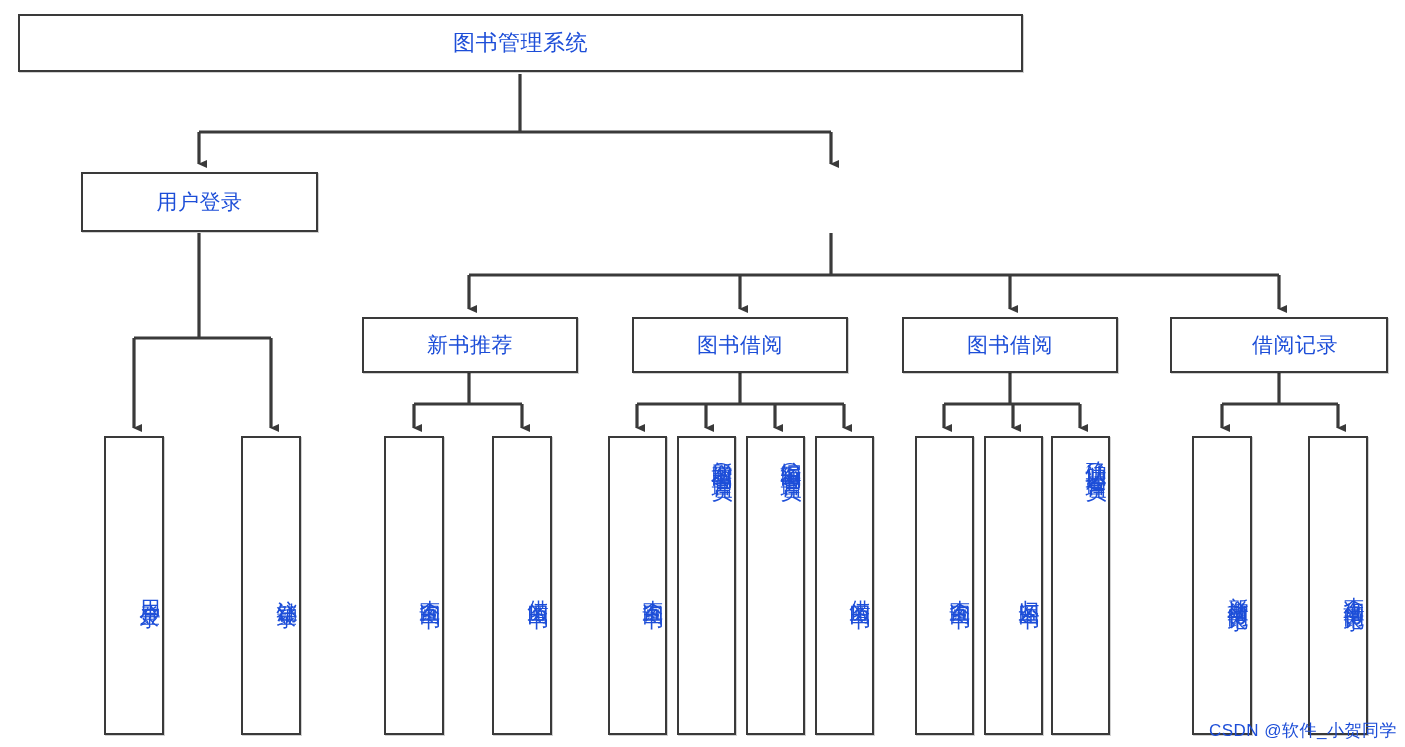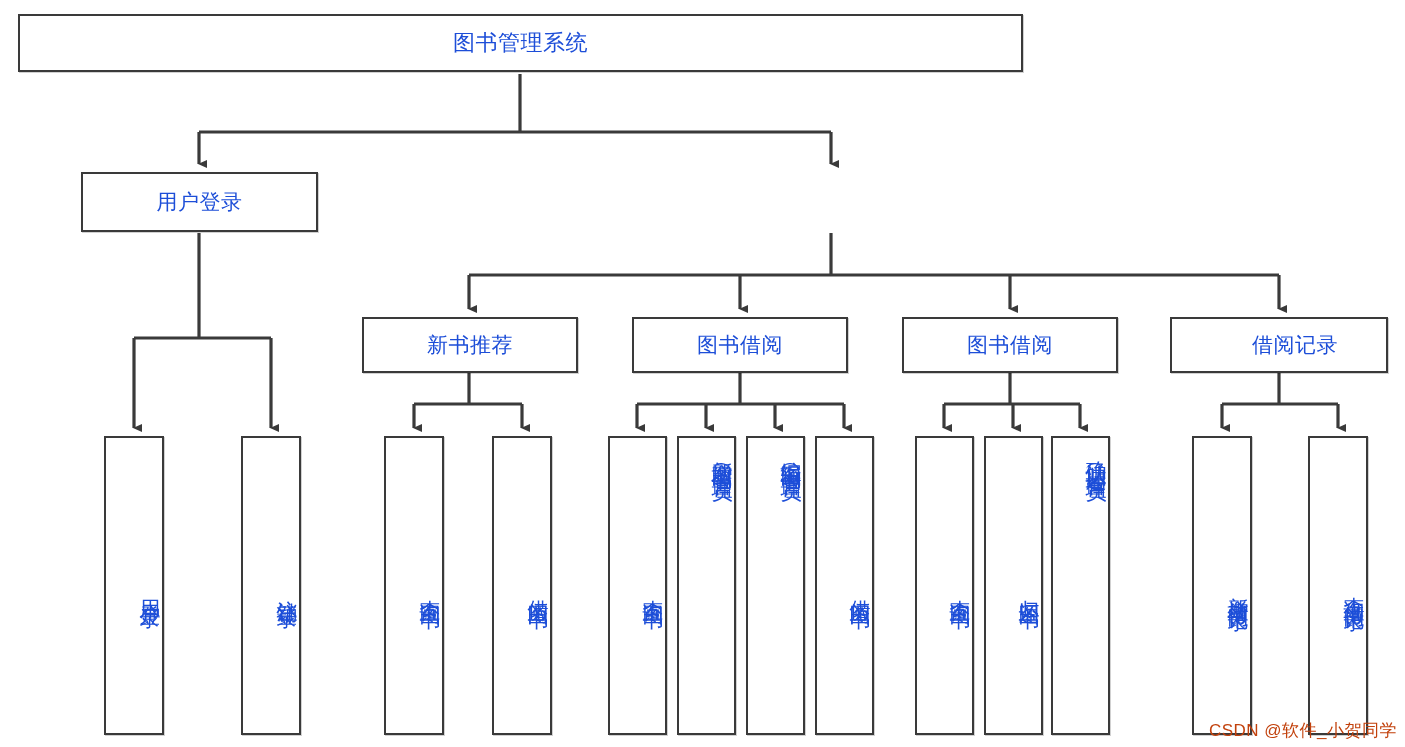--- a/index.html
+++ b/index.html
@@ -68,21 +68,21 @@
     height: auto;
     margin: 0 auto;
   }
   .node.vertical.centered {
     align-items: center;
   }
   #watermark {
     position: absolute;
     right: 8px;
     bottom: 5px;
-    color: #c2410c;
+    color: #1d4ed8;
     font-size: 17px;
     letter-spacing: 0.5px;
     white-space: nowrap;
     font-family: "Liberation Sans", "DejaVu Sans", sans-serif;
   }
 </style>
 </head>
 <body>
 
 <div id="diagram-root">

